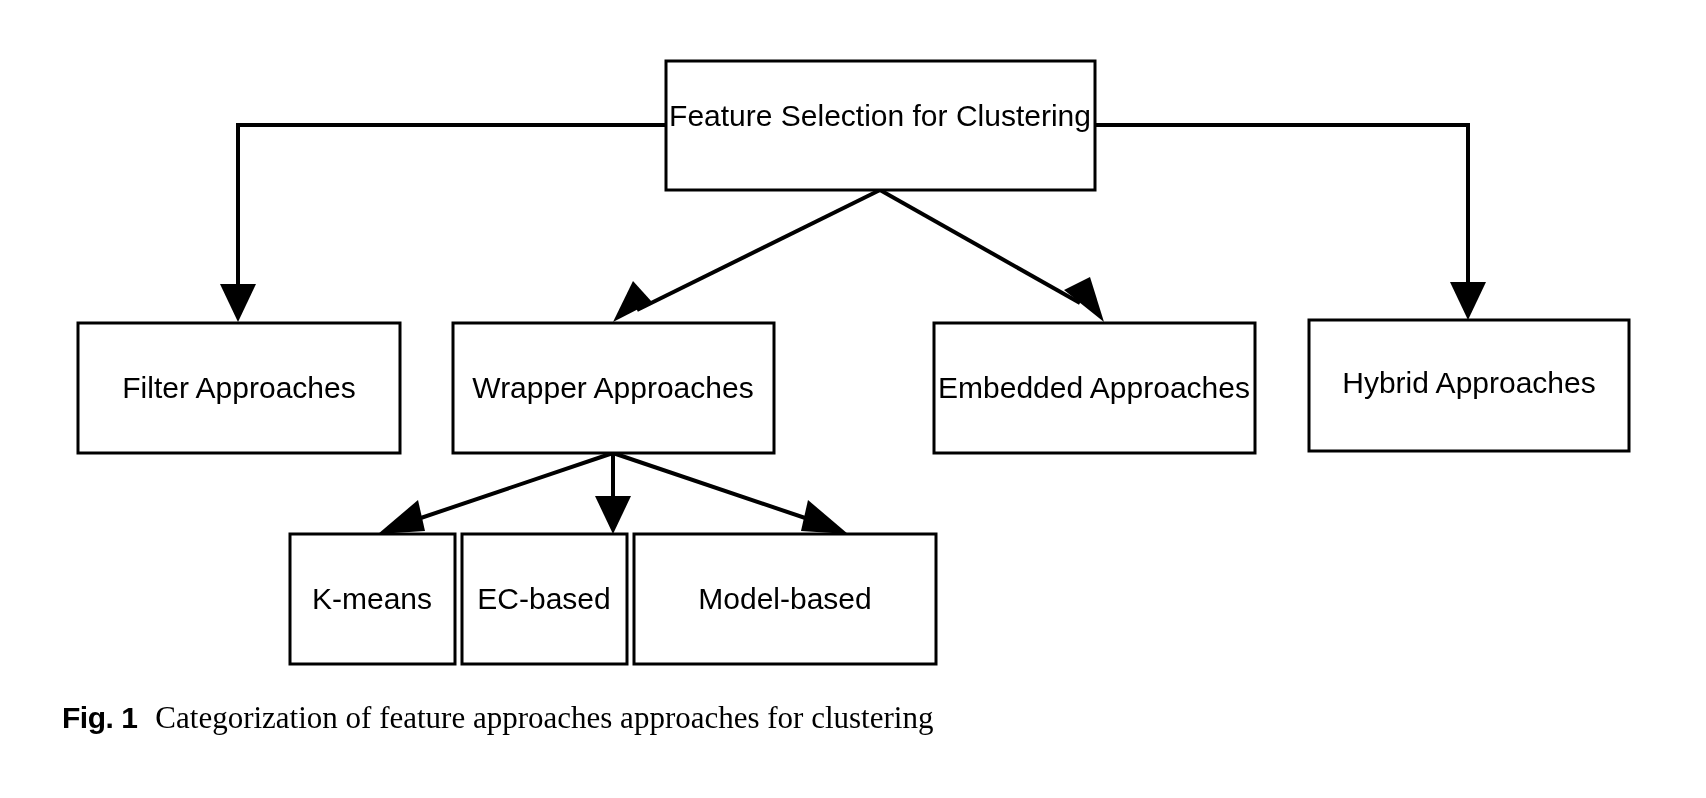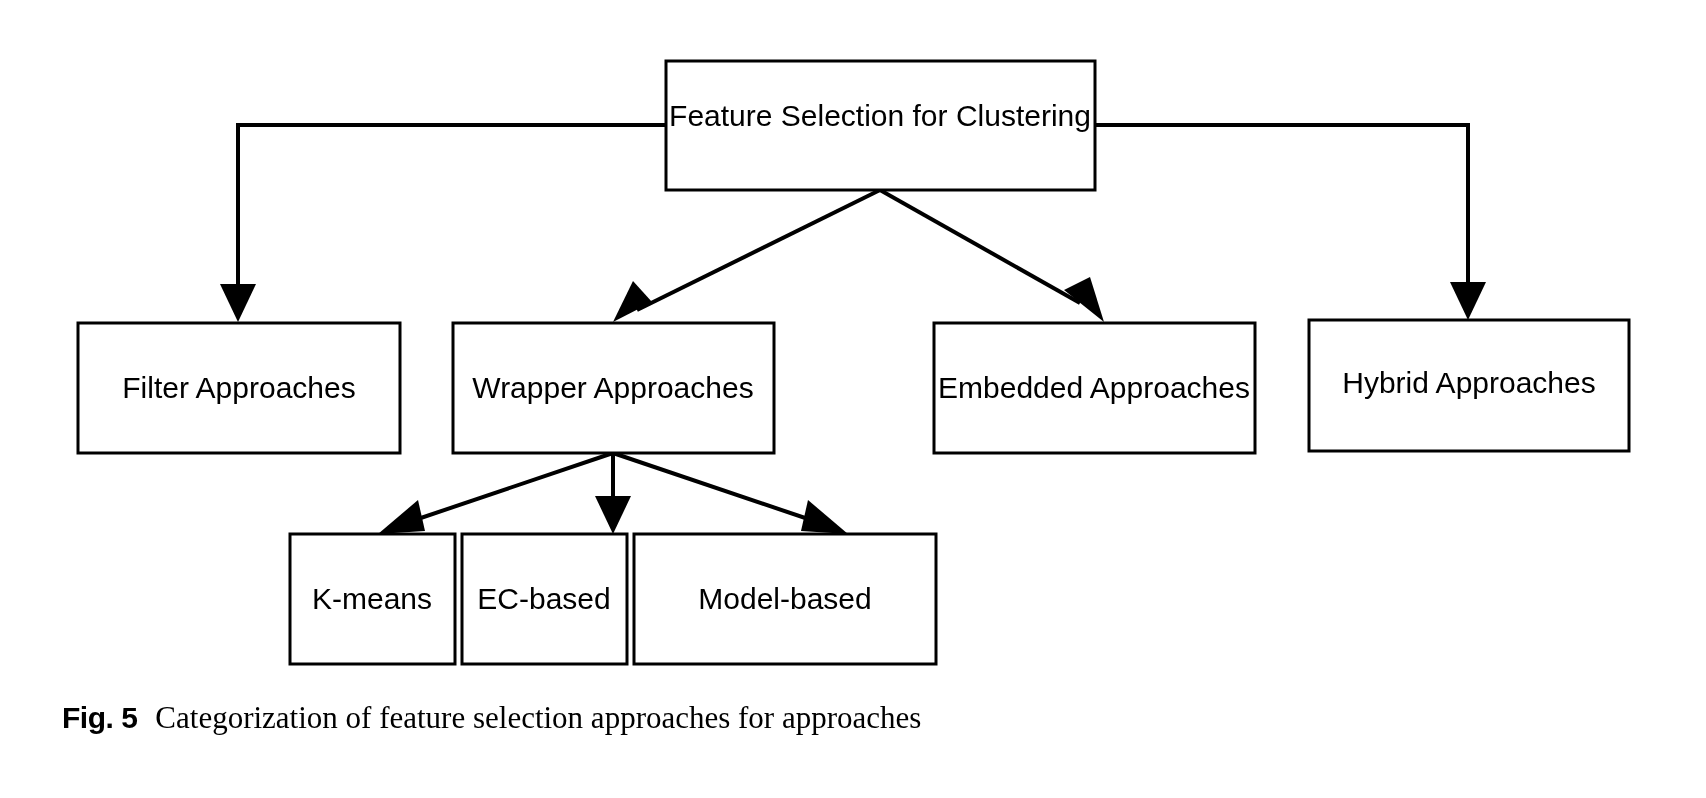--- a/index.html
+++ b/index.html
@@ -144,14 +144,14 @@
   </g>
 
   <g>
     <rect class="node-box" x="634" y="534" width="302" height="130"></rect>
     <text class="node-label" x="785" y="601">Model-based</text>
   </g>
 
 </svg>
 
 <div class="caption-wrap">
-  <span class="caption-fig">Fig. 5</span><span class="caption-text">Categorization of feature selection approaches for approaches</span>
+  <span class="caption-fig">Fig. 1</span><span class="caption-text">Categorization of feature approaches approaches for clustering</span>
 </div>
 
 </body></html>

